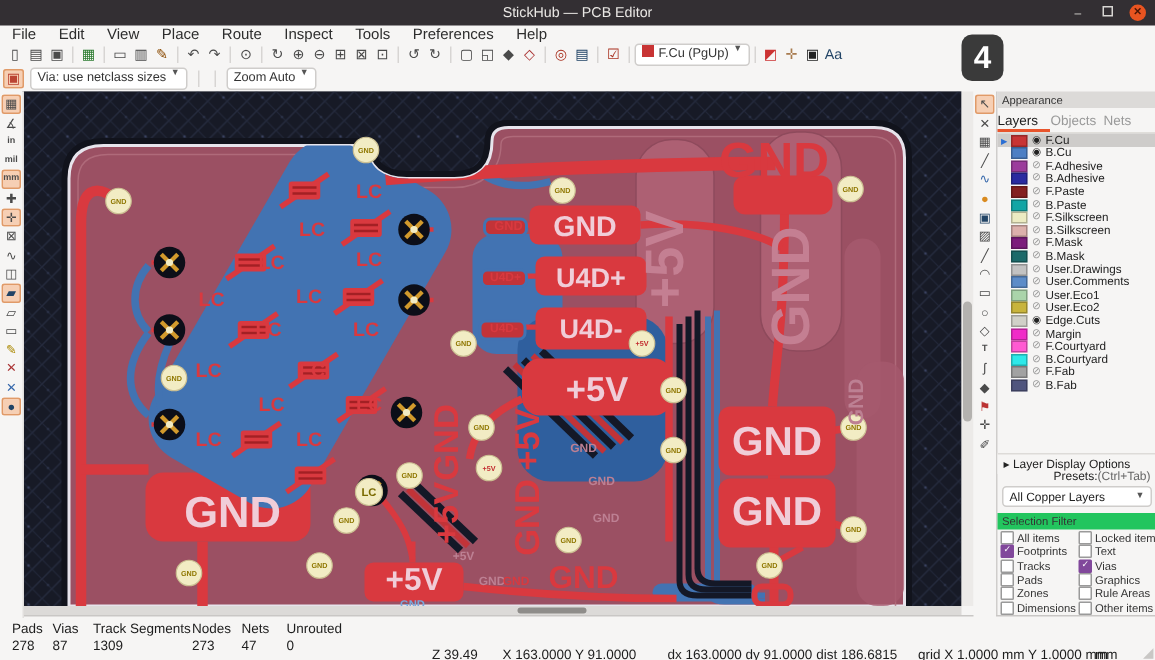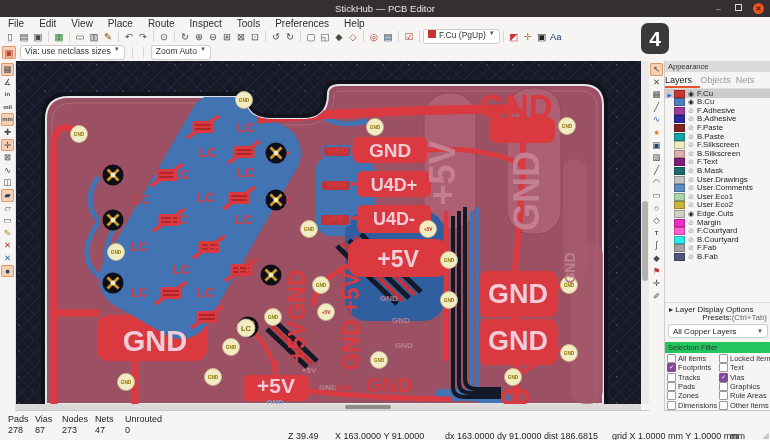--- a/index.html
+++ b/index.html
@@ -618,21 +618,21 @@
       <div class="lrow">
         <span class="selarr"></span>
         <span class="lsw" style="background: rgb(220, 176, 172);"></span>
         <span class="leye off">⊘</span>
         <span class="lname">B.Silkscreen</span>
       </div>
       <div class="lrow">
         <span class="selarr"></span>
         <span class="lsw" style="background: rgb(124, 28, 124);"></span>
         <span class="leye off">⊘</span>
-        <span class="lname">F.Text</span>
+        <span class="lname">F.Mask</span>
       </div>
       <div class="lrow">
         <span class="selarr"></span>
         <span class="lsw" style="background: rgb(28, 106, 106);"></span>
         <span class="leye off">⊘</span>
         <span class="lname">B.Mask</span>
       </div>
       <div class="lrow">
         <span class="selarr"></span>
         <span class="lsw" style="background: rgb(194, 194, 194);"></span>
@@ -761,20 +761,24 @@
 <div class="abs status">
   <div class="counts" id="counts">
       <div class="cnt" style="width: 27px;">
         <span class="l">Pads</span>
         <span class="v">278</span>
       </div>
       <div class="cnt" style="width: 27px;">
         <span class="l">Vias</span>
         <span class="v">87</span>
       </div>
+      <div class="cnt" style="width: 66px;">
+        <span class="l">Track Segments</span>
+        <span class="v">1309</span>
+      </div>
       <div class="cnt" style="width: 33px;">
         <span class="l">Nodes</span>
         <span class="v">273</span>
       </div>
       <div class="cnt" style="width: 30px;">
         <span class="l">Nets</span>
         <span class="v">47</span>
       </div>
       <div class="cnt" style="width: 50px;">
         <span class="l">Unrouted</span>

